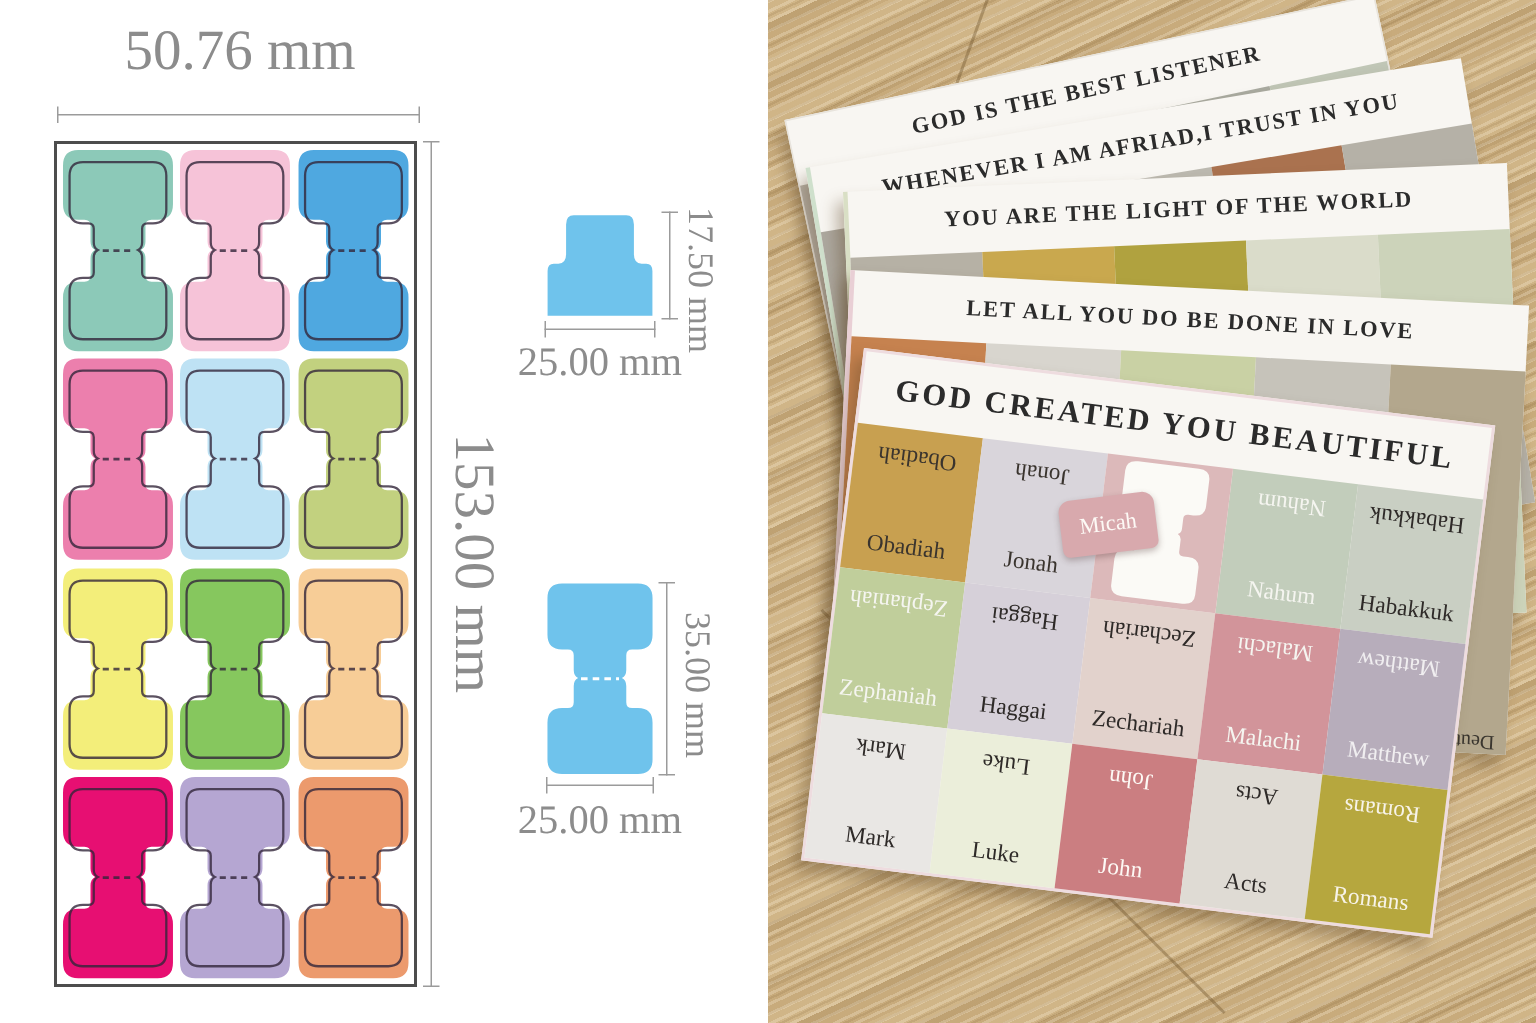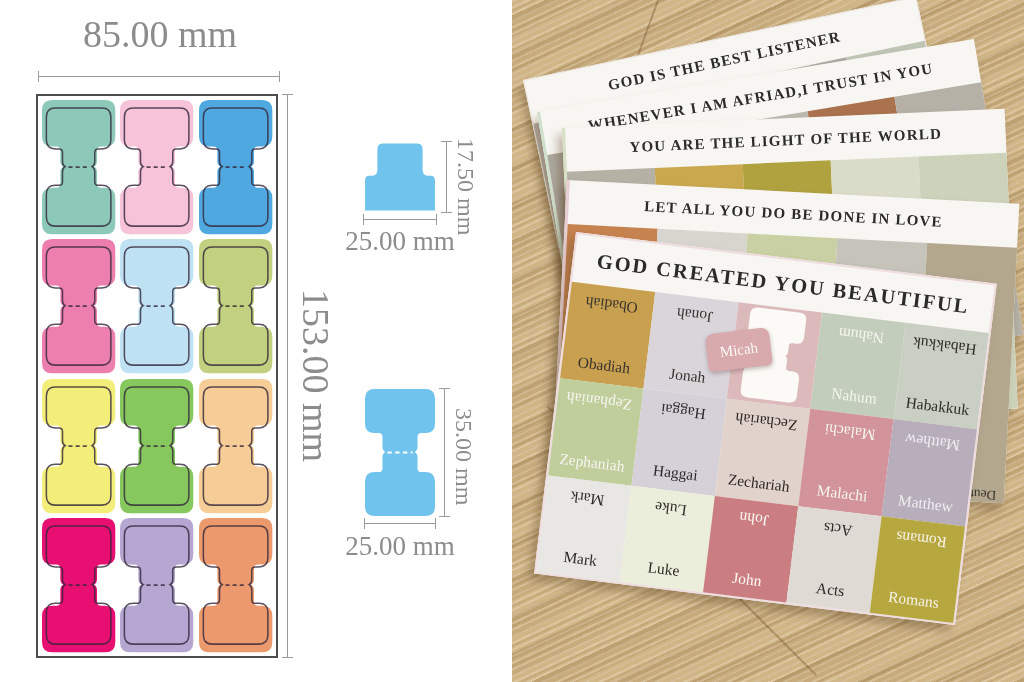--- a/index.html
+++ b/index.html
@@ -81,21 +81,21 @@
           display:flex;align-items:center;justify-content:center;
           box-shadow:0 2px 4px rgba(70,40,40,.3);}
   .flab{font-family:"Liberation Serif",serif;font-size:15px;}
 </style>
 </head>
 <body>
 
 <div class="stage">
 
   <section class="diagram">
-    <div class="dim-label dim-top-label">85.00 mm</div>
+    <div class="dim-label dim-top-label">50.76 mm</div>
     <div class="dimline-h dim-top-line"></div>
 
     <div class="sheet">
         <div class="tabcell">
           <svg viewBox="0 0 74 132" preserveAspectRatio="none" width="100%" height="100%" style="display:block">
             <path d="M11,1 H63 Q73,1 73,11 V36 Q73,46 63,46 H59 Q55,46 55,50 V60 Q55,64 52,65.5 Q55,67 55,71 V82 Q55,86 59,86 H63 Q73,86 73,96 V121 Q73,131 63,131 H11 Q1,131 1,121 V96 Q1,86 11,86 H15 Q19,86 19,82 V71 Q19,67 22,65.5 Q19,64 19,60 V50 Q19,46 15,46 H11 Q1,46 1,36 V11 Q1,1 11,1 Z" fill="#8cc9b8"></path>
             <path d="M11,1 H63 Q73,1 73,11 V36 Q73,46 63,46 H59 Q55,46 55,50 V60 Q55,64 52,65.5 Q55,67 55,71 V82 Q55,86 59,86 H63 Q73,86 73,96 V121 Q73,131 63,131 H11 Q1,131 1,121 V96 Q1,86 11,86 H15 Q19,86 19,82 V71 Q19,67 22,65.5 Q19,64 19,60 V50 Q19,46 15,46 H11 Q1,46 1,36 V11 Q1,1 11,1 Z" fill="none" stroke="rgba(50,38,58,.8)" stroke-width="1.7" transform="translate(4.4,7.9) scale(0.88)"></path>
             <line x1="27" y1="66" x2="47" y2="66" stroke="rgba(50,38,58,.8)" stroke-width="1.7" stroke-dasharray="4 3"></line>
           </svg>
         </div>

